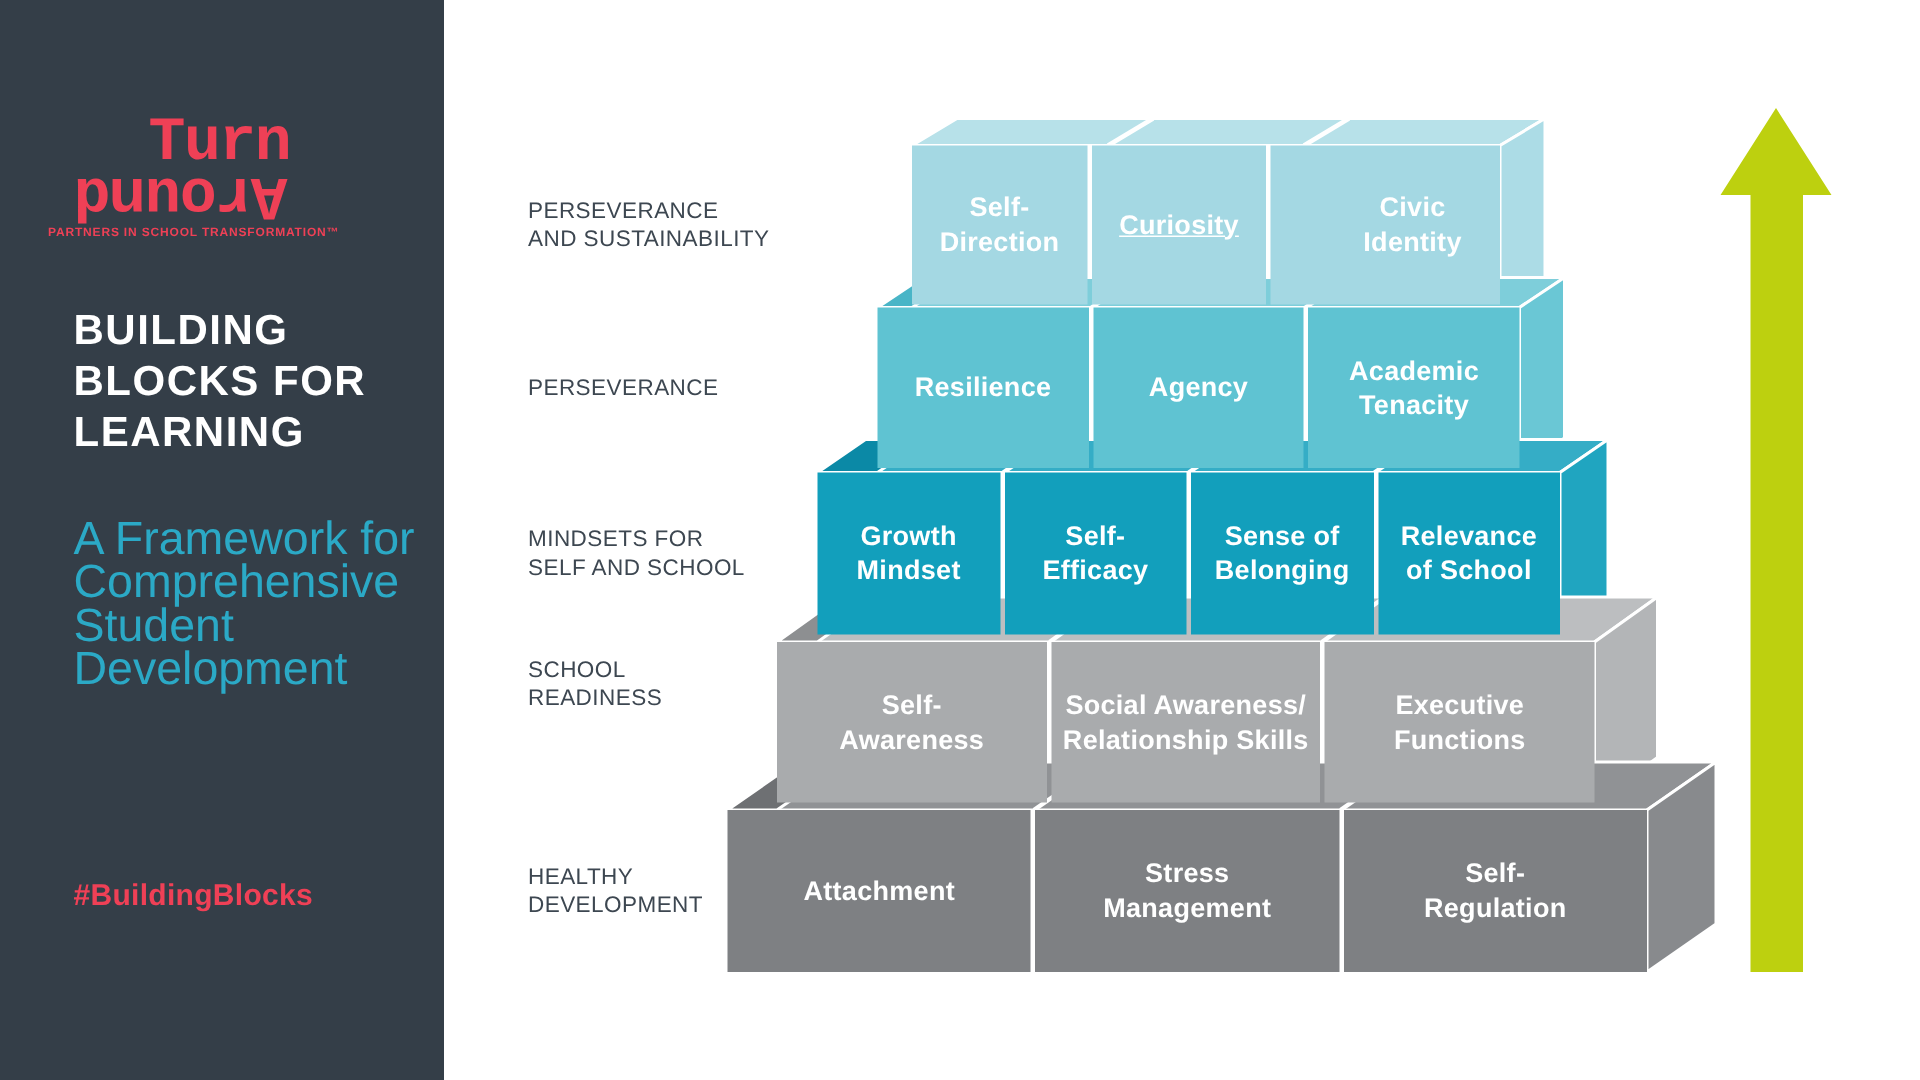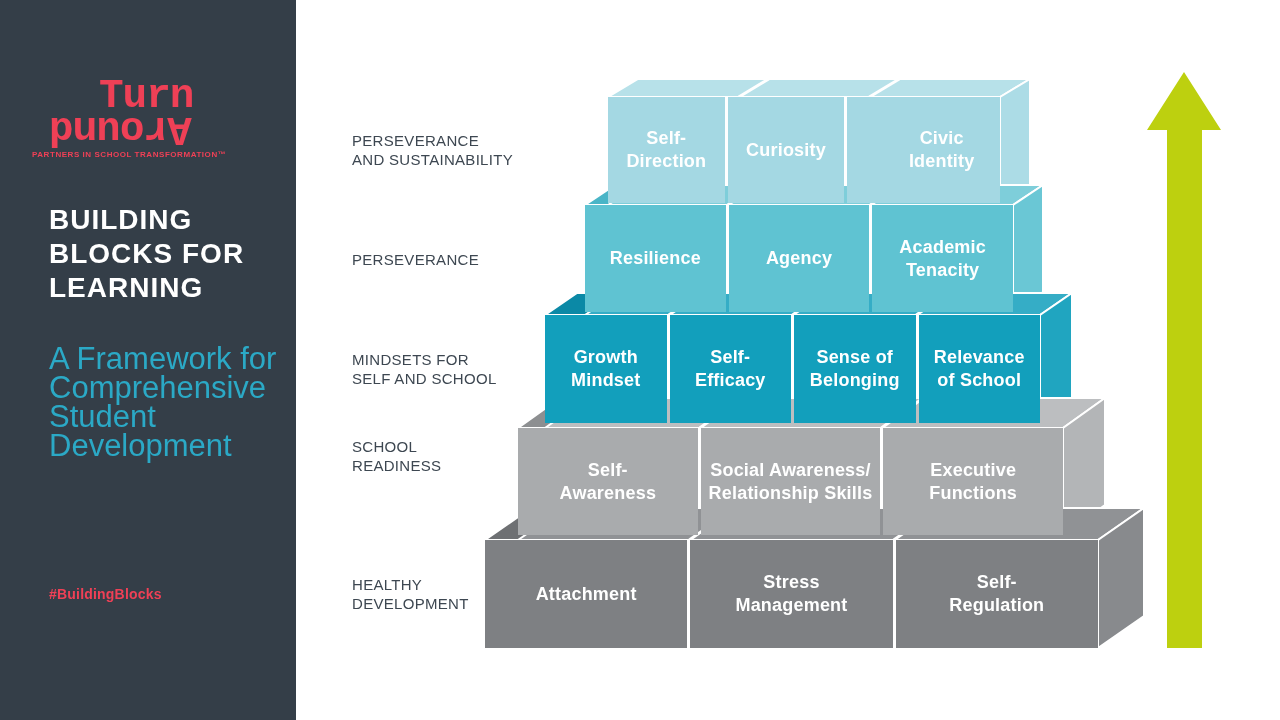--- a/index.html
+++ b/index.html
@@ -26,21 +26,21 @@
   .slide-title{
     position:absolute;left:49px;top:203px;width:230px;
     color:#ffffff;font-size:28px;font-weight:bold;line-height:34px;
     letter-spacing:1px;white-space:pre-line;
   }
   .slide-subtitle{
     position:absolute;left:49px;top:344px;width:230px;
     font-size:31px;font-weight:300;line-height:29px;white-space:pre-line;
   }
   .hashtag{
-    position:absolute;left:49px;top:586px;font-size:14px;font-weight:600;
+    position:absolute;left:49px;top:586px;font-size:20px;font-weight:600;
     letter-spacing:0.2px;
   }
   
   .diagram-svg{position:absolute;left:0;top:0;width:1280px;height:720px;z-index:0;}
   .tier-front{position:absolute;display:flex;gap:3px;z-index:1;}
   .tier-front .block{
     flex:1;display:flex;align-items:center;justify-content:center;
     text-align:center;color:#ffffff;font-size:18px;font-weight:bold;
     line-height:23px;white-space:pre-line;letter-spacing:0.2px;
   }
@@ -118,21 +118,21 @@
   <div class="tier-label tl3" style="color: rgb(61, 71, 81);">MINDSETS FOR
 SELF AND SCHOOL</div>
   <div class="tier-label tl4" style="color: rgb(61, 71, 81);">SCHOOL
 READINESS</div>
   <div class="tier-label tl5" style="color: rgb(61, 71, 81);">HEALTHY
 DEVELOPMENT</div>
 
   <div class="tier-front t1">
     <div class="block" style="background: rgb(164, 216, 227);">Self-
 Direction</div>
-    <div class="block" style="background: rgb(164, 216, 227);">Curiosity</div>
+    <div class="block" style="background: rgb(164, 216, 227); text-decoration: underline;">Curiosity</div>
     <div class="block" style="background: rgb(164, 216, 227); padding-left: 36px;">Civic
 Identity</div>
   </div>
   <div class="tier-front t2">
     <div class="block" style="background: rgb(95, 195, 210);">Resilience</div>
     <div class="block" style="background: rgb(95, 195, 210);">Agency</div>
     <div class="block" style="background: rgb(95, 195, 210);">Academic
 Tenacity</div>
   </div>
   <div class="tier-front t3">

